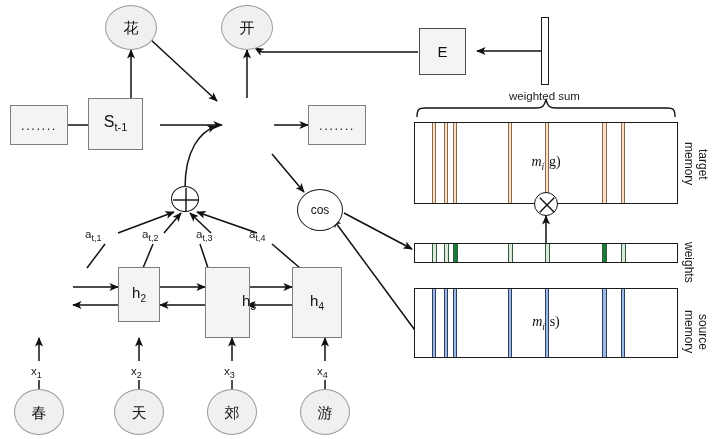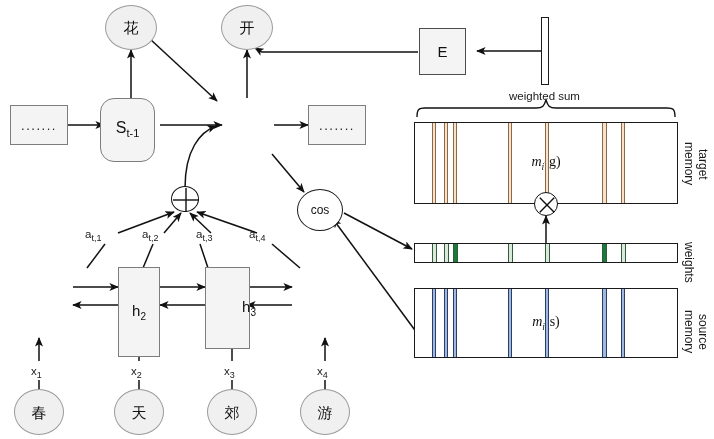--- a/index.html
+++ b/index.html
@@ -199,21 +199,21 @@
     <span>花</span>
   </div>
   <div class="node circle han" style="left:221px;top:5px;width:52px;height:45px;">
     <span>开</span>
   </div>
 
   <div class="node rect dots" style="left:10px;top:105px;width:58px;height:40px;">
     <span>.......</span>
   </div>
 
-  <div class="node rect slabel" style="left:100px;top:98px;width:55px;height:64px;border-radius:14px;">
+  <div class="node rect slabel" style="left:88px;top:98px;width:55px;height:52px;">
     <span><span>S</span><sub>t-1</sub></span>
   </div>
 
 
   <div class="node rect dots" style="left:308px;top:105px;width:58px;height:40px;">
     <span>.......</span>
   </div>
 
   <div class="node rect-dark elabel" style="left:419px;top:28px;width:47px;height:47px;">
     <span>E</span>
@@ -239,25 +239,28 @@
   <div class="plain-text" style="left:142px;top:228px;">
     <span>a</span><sub>t,2</sub>
   </div>
   <div class="plain-text" style="left:196px;top:228px;">
     <span>a</span><sub>t,3</sub>
   </div>
   <div class="plain-text" style="left:249px;top:228px;">
     <span>a</span><sub>t,4</sub>
   </div>
 
-  <div class="node rect hlabel" style="left:118px;top:267px;width:42px;height:90px;">
+  <div class="node rect hlabel" style="left:118px;top:267px;width:42px;height:55px;">
     <span><span>h</span><sub>2</sub></span>
   </div>
-  <div class="node rect hlabel" style="left:205px;top:267px;width:42px;height:82px;padding-left:43px;">
+  <div class="node rect hlabel" style="left:205px;top:267px;width:42px;height:71px;padding-left:43px;">
     <span><span>h</span><sub>3</sub></span>
+  </div>
+  <div class="node rect hlabel" style="left:292px;top:267px;width:50px;height:71px;">
+    <span><span>h</span><sub>4</sub></span>
   </div>
 
   <div class="plain-text" style="left:31px;top:365px;">
     <span>x</span><sub>1</sub>
   </div>
   <div class="plain-text" style="left:131px;top:365px;">
     <span>x</span><sub>2</sub>
   </div>
   <div class="plain-text" style="left:224px;top:365px;">
     <span>x</span><sub>3</sub>

